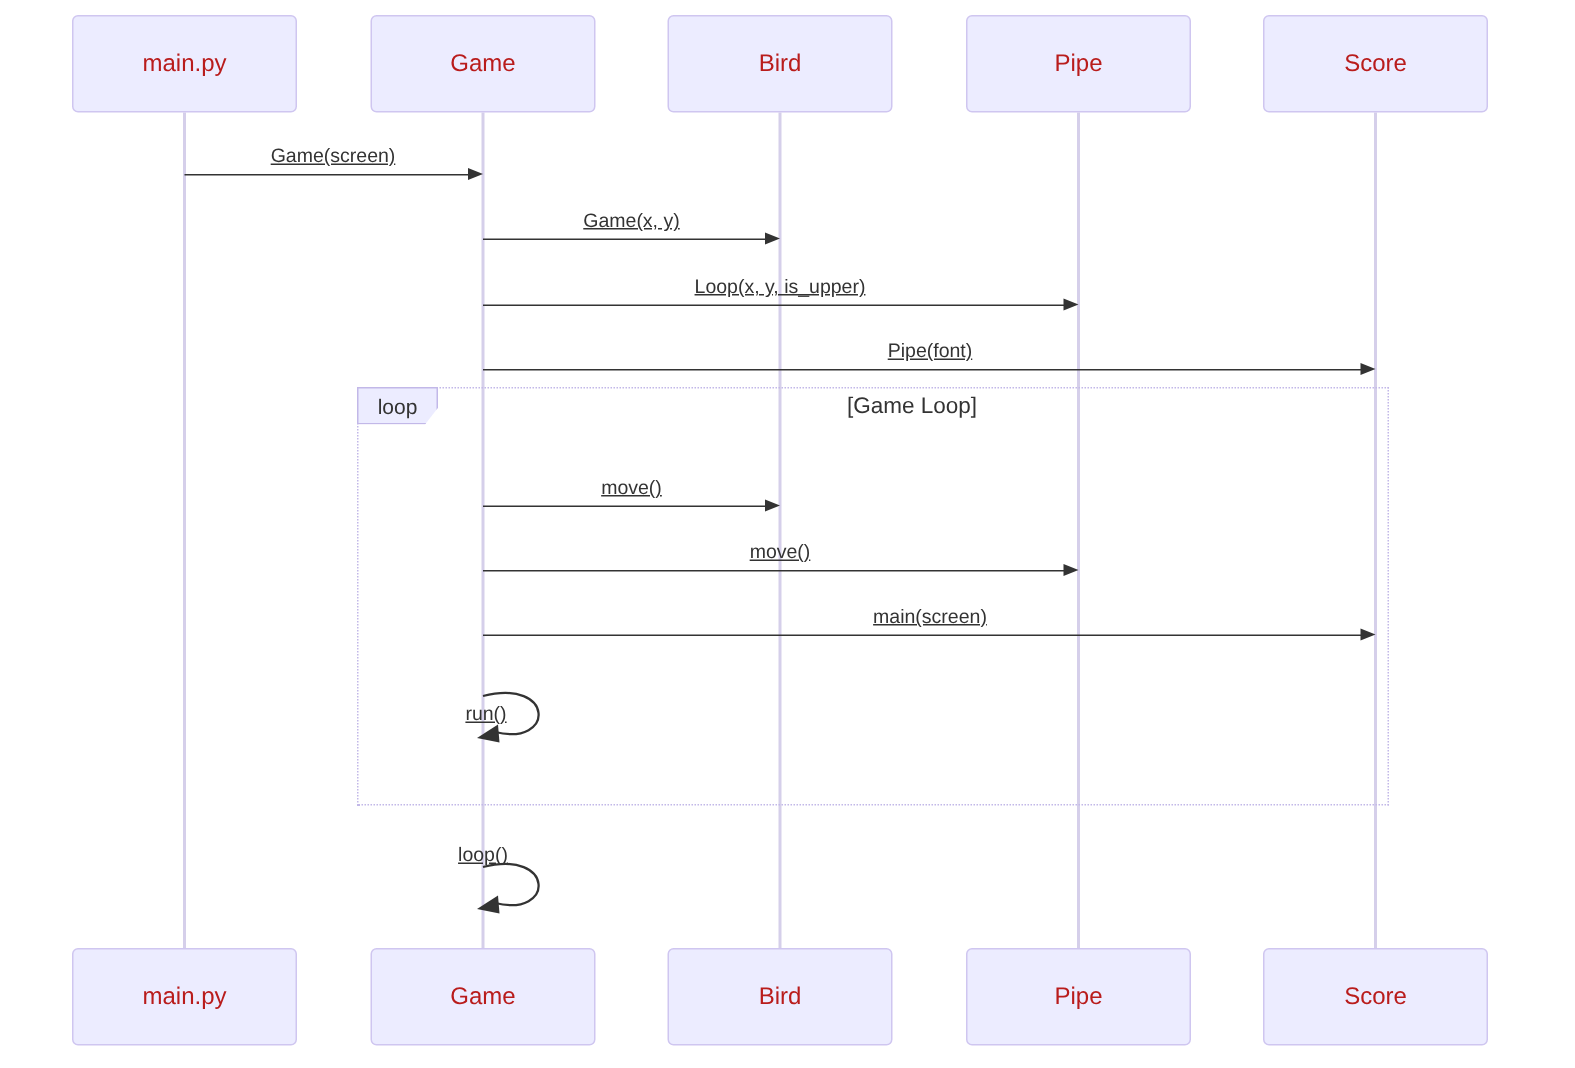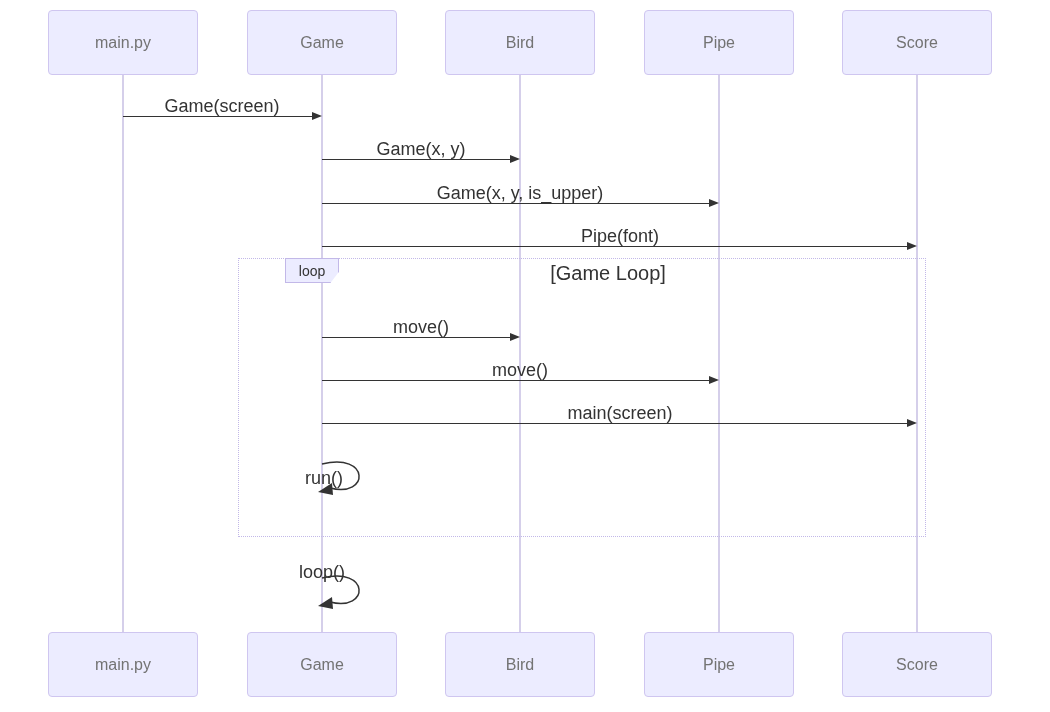--- a/index.html
+++ b/index.html
@@ -10,51 +10,51 @@
   .lifeline{
     position:absolute;top:75px;height:557px;width:1.5px;
     background:var(--lifeline,#D5CFEA);
   }
   .actor{
     position:absolute;width:150px;height:65px;box-sizing:border-box;
     background:var(--actor-fill,#ECECFF);
     border:1px solid var(--actor-border,#CFC6F0);
     border-radius:4px;
     display:flex;align-items:center;justify-content:center;
-    font-size:16px;color:#737373;
+    font-size:16px;color:#b91c1c;
   }
   .msg-line{
     position:absolute;height:0;
     border-top:1.5px solid var(--arrow,#333);
   }
   .msg-head{
     position:absolute;width:0;height:0;
     border-left:10px solid var(--arrow,#333);
     border-top:4.5px solid transparent;
     border-bottom:4.5px solid transparent;
   }
   .msg-label{
     position:absolute;transform:translateX(-50%);
-    white-space:nowrap;font-size:18px;color:var(--text,#333);
+    white-space:nowrap;font-size:13px;color:var(--text,#333);text-decoration:underline;
   }
   .loop-frame{
     position:absolute;left:238px;top:258px;width:688px;height:279px;box-sizing:border-box;
     border:1.5px dotted var(--loop-border,#C2B8E8);
   }
   .loop-tag{
     position:absolute;left:238px;top:258px;width:54px;height:25px;box-sizing:border-box;
     background:var(--actor-fill,#ECECFF);
     border:1px solid var(--loop-border,#C2B8E8);
     clip-path:polygon(0 0,100% 0,100% 55%,84% 100%,0 100%);
     display:flex;align-items:center;justify-content:center;
-    font-size:14px;color:var(--text,#333);margin-left:47px;
+    font-size:14px;color:var(--text,#333);
   }
   .loop-title{
     position:absolute;transform:translateX(-50%);
-    white-space:nowrap;font-size:20px;color:var(--text,#333);
+    white-space:nowrap;font-size:15px;color:var(--text,#333);
   }
   .selfloop{position:absolute;overflow:visible;}
   .selfloop path{stroke:var(--arrow,#333);fill:none;stroke-width:1.5px;}
   .selfloop polygon{fill:var(--arrow,#333);}
 </style>
 </head>
 <body>
 
 <div class="canvas">
 
@@ -108,21 +108,21 @@
     <div class="msg-head" style="left:312px;top:112.3px"></div>
   </div>
 
   <div>
     <div class="msg-label" style="left:421px;top:139px">Game(x, y)</div>
     <div class="msg-line" style="left:322px;top:159px;width:189px"></div>
     <div class="msg-head" style="left:510px;top:155.3px"></div>
   </div>
 
   <div>
-    <div class="msg-label" style="left:520px;top:183px">Game(x, y, is_upper)</div>
+    <div class="msg-label" style="left:520px;top:183px">Loop(x, y, is_upper)</div>
     <div class="msg-line" style="left:322px;top:203px;width:388px"></div>
     <div class="msg-head" style="left:709px;top:199.3px"></div>
   </div>
 
   <div>
     <div class="msg-label" style="left:620px;top:226px">Pipe(font)</div>
     <div class="msg-line" style="left:322px;top:246px;width:586px"></div>
     <div class="msg-head" style="left:907px;top:242.3px"></div>
   </div>
 

